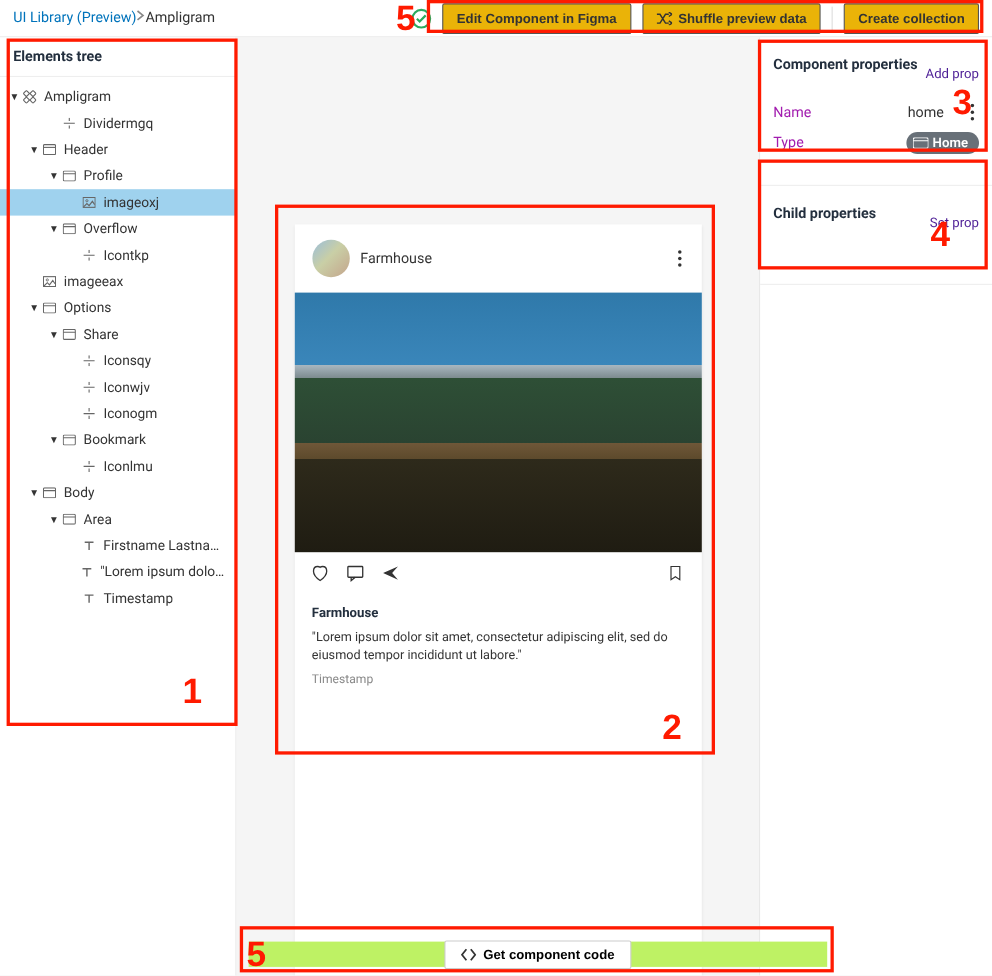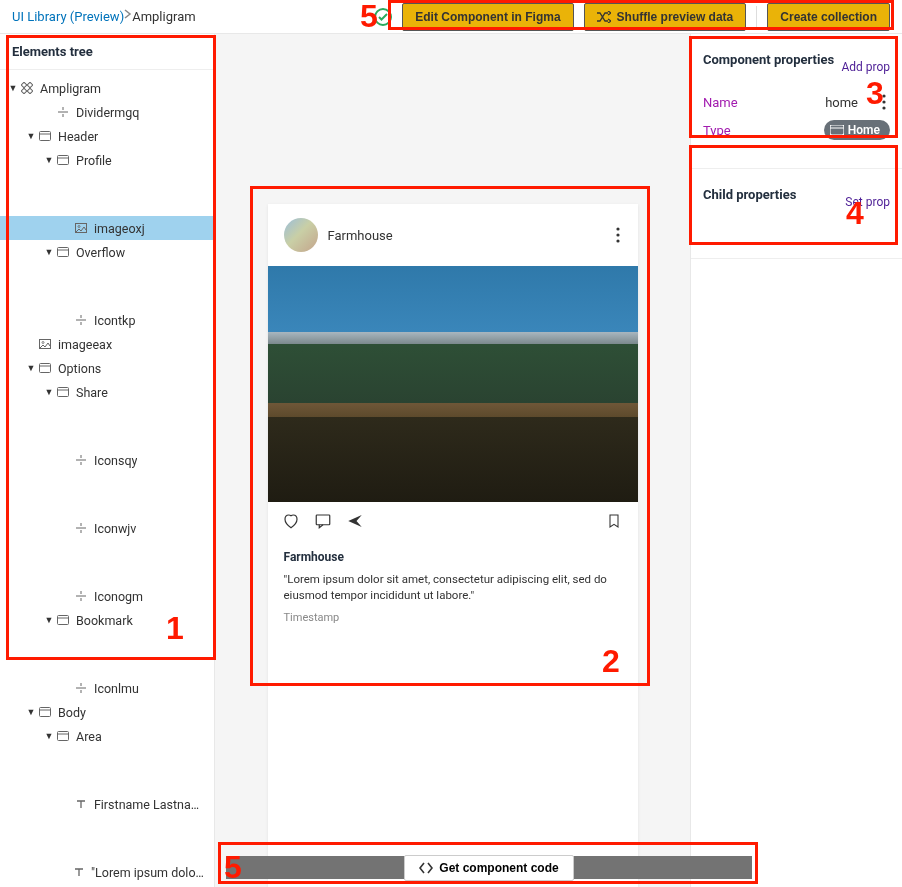--- a/index.html
+++ b/index.html
@@ -26,21 +26,21 @@
   .panel-header { font-size: 13px; font-weight: 700; padding: 10px 12px; border-bottom: 1px solid #eee; }
   .tree { padding: 6px 0; font-size: 12.5px; }
   .tree-row { display: flex; align-items: center; height: 24px; padding-right: 6px; cursor: pointer; white-space: nowrap; }
   .tree-row.selected { background: #9fd2ee; }
   .tree-toggle { width: 10px; height: 10px; display: inline-flex; align-items: center; justify-content: center; color: #333; font-size: 9px; margin-right: 2px; }
   .tree-icon { width: 14px; height: 14px; display: inline-flex; align-items: center; justify-content: center; margin-right: 6px; color: #666; }
   .tree-label { color: #333; overflow: hidden; text-overflow: ellipsis; }
   .indent-0 { padding-left: 8px; }
   .indent-1 { padding-left: 26px; }
   .indent-2 { padding-left: 44px; }
-  .indent-3 { padding-left: 62px; margin-top: 44px; }
+  .indent-3 { padding-left: 62px; }
   
   
   .rp-panel { border-bottom: 1px solid #eee; }
   .rp-head { display: flex; justify-content: space-between; align-items: center; padding: 10px 12px 6px 12px; }
   .rp-title { font-weight: 700; font-size: 13px; }
   .rp-link { color: #4c1d95; font-size: 12px; cursor: pointer; margin-top: 16px; }
   .rp-body { padding: 4px 12px 18px 12px; }
   .rp-row { display: flex; align-items: center; justify-content: space-between; margin: 10px 0; font-size: 13px; }
   .rp-row .label { color: #a21caf; }
   .rp-row .value { color: #333; }
@@ -66,21 +66,21 @@
   }
   .card-actions { display: flex; justify-content: space-between; padding: 10px 14px; }
   .card-actions .left-icons { display: flex; gap: 14px; }
   .c-icon { width: 18px; height: 18px; color: #333; cursor: pointer; }
   .card-body { padding: 10px 16px 16px 16px; }
   .card-caption-title { font-weight: 700; font-size: 12px; margin-bottom: 8px; }
   .card-caption-text { font-size: 11.5px; color: #333; line-height: 1.35; margin-bottom: 8px; }
   .card-ts { font-size: 11px; color: #888; }
   
   
-  .bottom-bar { position: absolute; left: 226px; right: 150px; bottom: 8px; height: 23px; background: #737373; display: flex; align-items: center; justify-content: center; }
+  .bottom-bar { position: absolute; left: 226px; right: 150px; bottom: 8px; height: 23px; background: #bef264; display: flex; align-items: center; justify-content: center; }
   .bottom-btn { background: #fff; border: 1px solid #ccc; border-radius: 2px; padding: 5px 14px; font-size: 12px; font-weight: 600; cursor: pointer; display: inline-flex; gap: 6px; align-items: center; }
   
   
   .ann { position: absolute; border: 3px solid #ff1a00; pointer-events: none; }
   .ann-num { position: absolute; color: #ff1a00; font-size: 32px; font-weight: 800; font-family: Arial, sans-serif; pointer-events: none; }
   
   svg { display: block; }
 </style>
 </head>
 <body>

